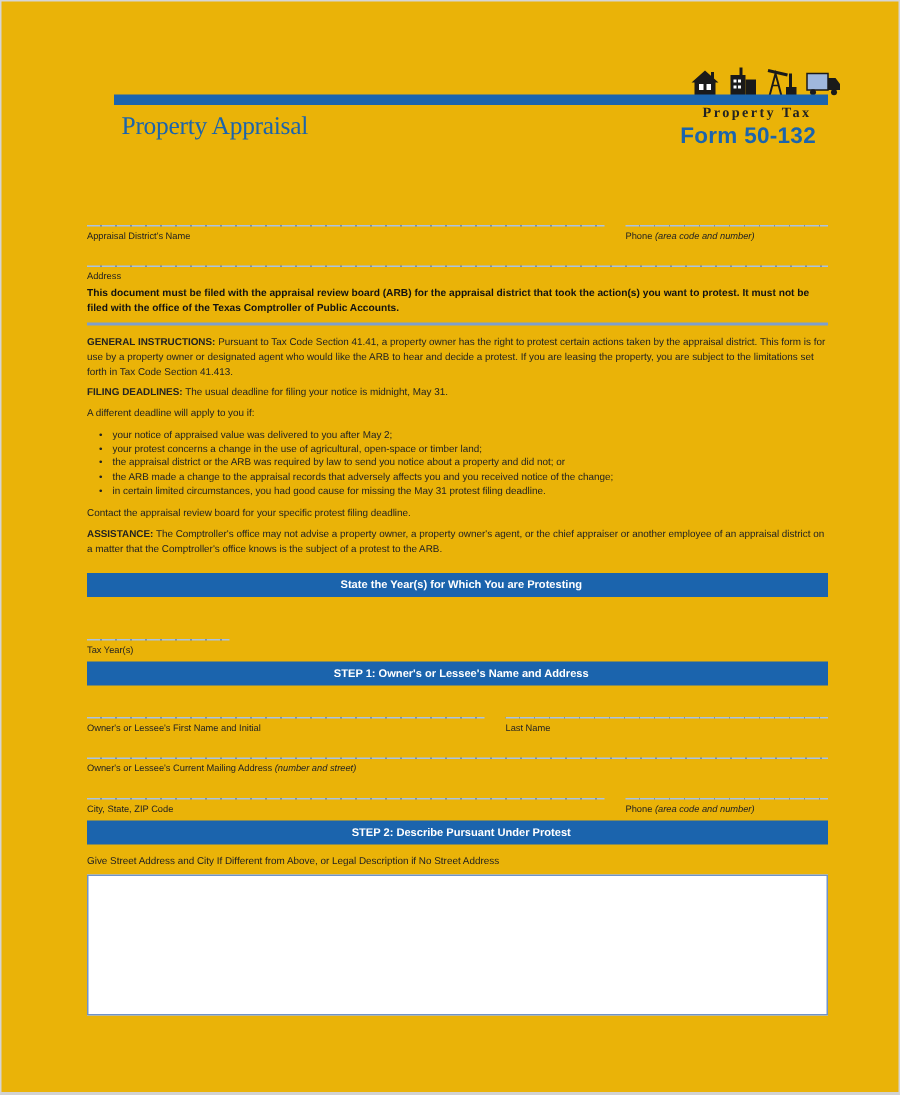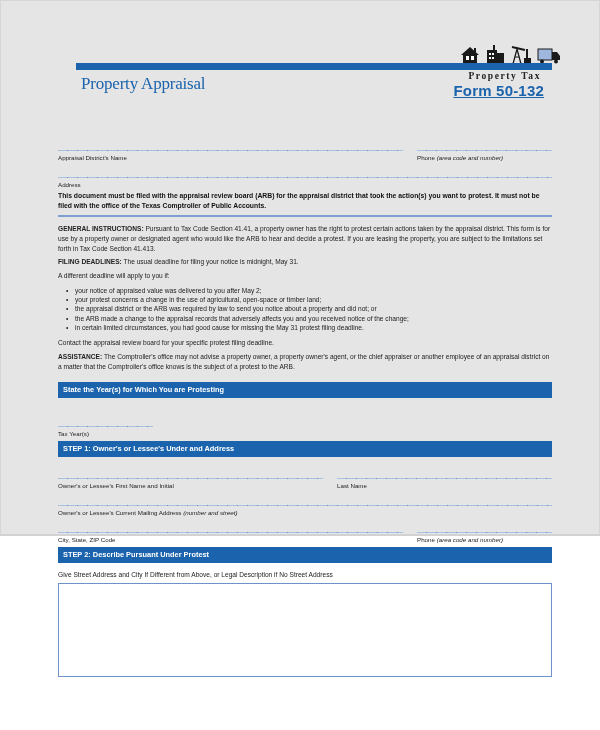--- a/index.html
+++ b/index.html
@@ -1,21 +1,21 @@
 <!DOCTYPE html>
 <html><head>
   <meta charset="utf-8">
   <style>
     * { box-sizing: border-box; margin: 0; padding: 0; }
     html, body { width: 600px; height: 730px; background: #ffffff; overflow: hidden; }
     body { font-family: "Liberation Sans", sans-serif; color: #1a1a1a; position: relative; }
     .frame {
-      position: absolute; left: 0; top: 0; width: 600px; height: 536px;
+      position: absolute; left: 0; top: 0; width: 600px; height: 730px;
       border: 1px solid #d6d6d6; border-bottom: 2px solid #d2d2d2;
-      background: #e5e5e5;
+      background: #eab308;
     }
     .header-icons {
       position: absolute; left: 459px; top: 41px; width: 94px; height: 22px;
       display: flex; align-items: flex-end; gap: 5px;
     }
     .header-icons svg { display: block; }
     .top-band {
       position: absolute; left: 75px; top: 62px; width: 476px; height: 7px;
       background: #1b64ad;
     }
@@ -23,21 +23,21 @@
       position: absolute; left: 80px; top: 73px;
       font-family: "Liberation Serif", serif; font-size: 17px; color: #1b64ad;
       letter-spacing: -0.2px;
     }
     .form-kicker {
       position: absolute; right: 58px; top: 70px;
       font-family: "Liberation Serif", serif; font-size: 9.5px; letter-spacing: 1.6px; color: #222; font-weight: bold;
     }
     .form-number {
       position: absolute; right: 55px; top: 81px;
-      font-size: 15px; font-weight: bold; color: #1b64ad; letter-spacing: 0.2px; text-decoration: underline;
+      font-size: 15px; font-weight: bold; color: #1b64ad; letter-spacing: 0.2px;
     }
     .field-line {
       position: absolute; height: 1px;
       background-image: repeating-linear-gradient(90deg, #a9c2e3 0 9px, #6f8fbf 9px 10px);
     }
     .lbl {
       position: absolute; font-size: 6.2px; color: #222; white-space: nowrap;
     }
     .lbl i { font-style: italic; }
     .para {
@@ -47,21 +47,21 @@
     .bold-notice { font-weight: bold; font-size: 6.8px; color: #111; }
     .rule {
       position: absolute; left: 57px; width: 494px; height: 2px; background: #7d9fcf;
     }
     .bullets { position: absolute; left: 65px; top: 285px; font-size: 6.6px; line-height: 9.2px; color: #222; list-style: none; }
     .bullets li { position: relative; padding-left: 9px; }
     .bullets li::before { content: "•"; position: absolute; left: 0; top: 0; }
     .section-bar {
       position: absolute; left: 57px; width: 494px; height: 16px;
       background: #1b64ad; color: #fff; font-weight: bold; font-size: 7.4px;
-      padding-left: 5px; line-height: 16px;
+      padding-left: 5px; line-height: 16px; text-align: center;
     }
     .textarea-box {
       position: absolute; left: 57px; top: 582px; width: 494px; height: 94px;
       border: 1px solid #6f93c9; background: #fff;
     }
   </style>
 </head>
 <body>
 
 <div class="frame">
@@ -143,21 +143,21 @@
   <div class="para" style="top:337px;">Contact the appraisal review board for your specific protest filing deadline.</div>
 
   <div class="para" style="top:351px;">
     <b>ASSISTANCE:</b><span> The Comptroller's office may not advise a property owner, a property owner's agent, or the chief appraiser or another employee of an appraisal district on a matter that the Comptroller's office knows is the subject of a protest to the ARB.</span>
   </div>
 
   <div class="section-bar" style="top:381px;">State the Year(s) for Which You are Protesting</div>
   <div class="field-line" style="left:57px; top:425px; width:95px;"></div>
   <div class="lbl" style="left:57px; top:429px;">Tax Year(s)</div>
 
-  <div class="section-bar" style="top:440px;">STEP 1: Owner's or Lessee's Under and Address</div>
+  <div class="section-bar" style="top:440px;">STEP 1: Owner's or Lessee's Name and Address</div>
 
   <div class="field-line" style="left:57px; top:477px; width:265px;"></div>
   <div class="lbl" style="left:57px; top:481px;">Owner's or Lessee's First Name and Initial</div>
   <div class="field-line" style="left:336px; top:477px; width:215px;"></div>
   <div class="lbl" style="left:336px; top:481px;">Last Name</div>
 
   <div class="field-line" style="left:57px; top:504px; width:494px;"></div>
   <div class="lbl" style="left:57px; top:508px;"><span>Owner's or Lessee's Current Mailing Address</span> <i>(number and street)</i></div>
 
   <div class="field-line" style="left:57px; top:531px; width:345px;"></div>

